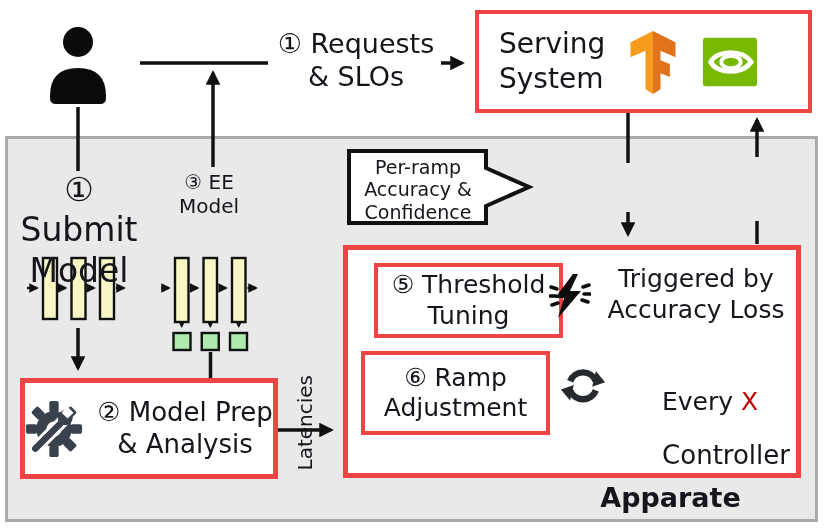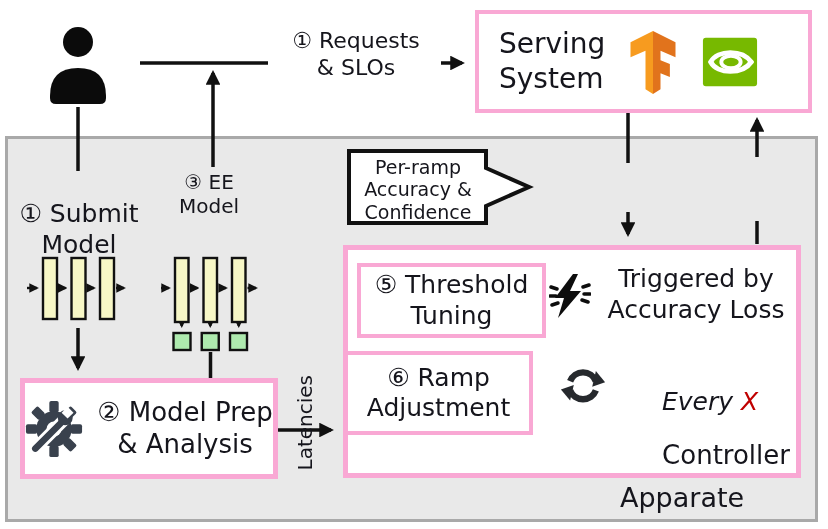--- a/index.html
+++ b/index.html
@@ -6,41 +6,41 @@
   #canvas{
     position:relative;width:828px;height:529px;background:#ffffff;overflow:hidden;
     font-family:"DejaVu Sans","Liberation Sans",sans-serif;color:#15151c;
   }
   .abs{position:absolute;}
   .lbl{white-space:pre-line;text-align:center;line-height:1.22;color:#15151c;}
   .panel{
     left:5px;top:136px;width:813px;height:386px;background:#e9e9e9;
     border:3px solid #a9a9a9;box-sizing:border-box;
   }
-  .whitebox{background:#ffffff;box-sizing:border-box;border:4px solid #f9a8d4;}
+  .whitebox{background:#ffffff;box-sizing:border-box;border:4px solid #ef4444;}
   .serving-box{left:475px;top:10px;width:337px;height:103px;display:flex;align-items:center;gap:18px;padding:0 10px 0 20px;}
   .serving-text{font-size:28px;text-align:left;}
   .prep-box{left:20px;top:378px;width:258px;height:101px;border-width:5px;display:flex;align-items:center;justify-content:center;gap:14px;}
   .prep-text{font-size:26px;}
   .controller-box{left:343px;top:245px;width:458px;height:233px;border-width:5px;}
-  .inner-box{display:flex;align-items:center;justify-content:center;}
+  .inner-box{display:flex;align-items:center;justify-content:center;margin-left:17px;}
   .threshold-box{left:357px;top:263px;width:189px;height:75px;font-size:25px;}
   .ramp-box{left:344px;top:351px;width:189px;height:84px;font-size:25px;}
-  .requests-lbl{left:266px;top:28px;width:180px;font-size:22px;}
-  .submit-lbl{left:2px;top:170px;width:154px;font-size:25px;margin-top:29px;}
+  .requests-lbl{left:266px;top:28px;width:180px;font-size:27px;}
+  .submit-lbl{left:2px;top:170px;width:154px;font-size:33px;}
   .eemodel-lbl{left:156px;top:170px;width:106px;font-size:20px;}
   .profiling-lbl{left:535px;top:170px;width:170px;font-size:26px;}
   .eeconfig-lbl{left:710px;top:158px;width:104px;font-size:26px;}
   .bubble-lbl{left:351px;top:156px;width:134px;font-size:19px;line-height:1.18;}
   .triggered-lbl{left:592px;top:264px;width:208px;font-size:25px;}
-  .every-lbl{left:628px;top:356px;width:164px;font-size:25px;font-style:italic;}
+  .every-lbl{left:628px;top:356px;width:164px;font-size:25px;}
   .every-row{display:flex;gap:8px;justify-content:center;}
   .red{color:#c00000;}
   .controller-lbl{left:600px;top:440px;width:190px;font-size:26px;text-align:right;}
-  .apparate-lbl{left:620px;top:482px;width:205px;font-size:27px;text-align:left;}
+  .apparate-lbl{left:568px;top:482px;width:205px;font-size:27px;text-align:center;font-weight:bold;}
   .latencies-wrap{left:284px;top:370px;width:42px;height:106px;display:flex;align-items:center;justify-content:center;}
   .latencies-text{writing-mode:vertical-rl;transform:rotate(180deg);font-size:20px;color:#15151c;}
 </style>
 </head>
 <body>
 
 <div id="canvas">
 
   <div class="abs panel"></div>
 

